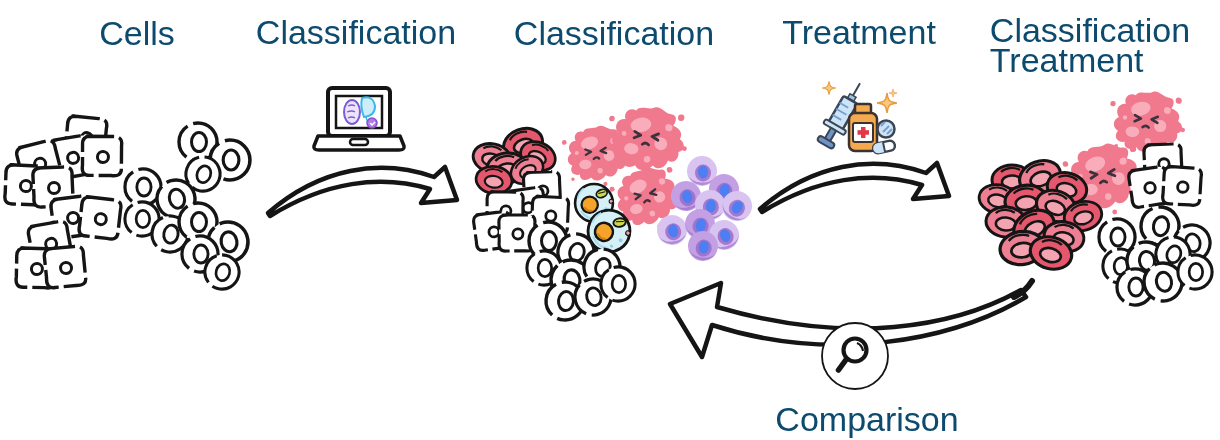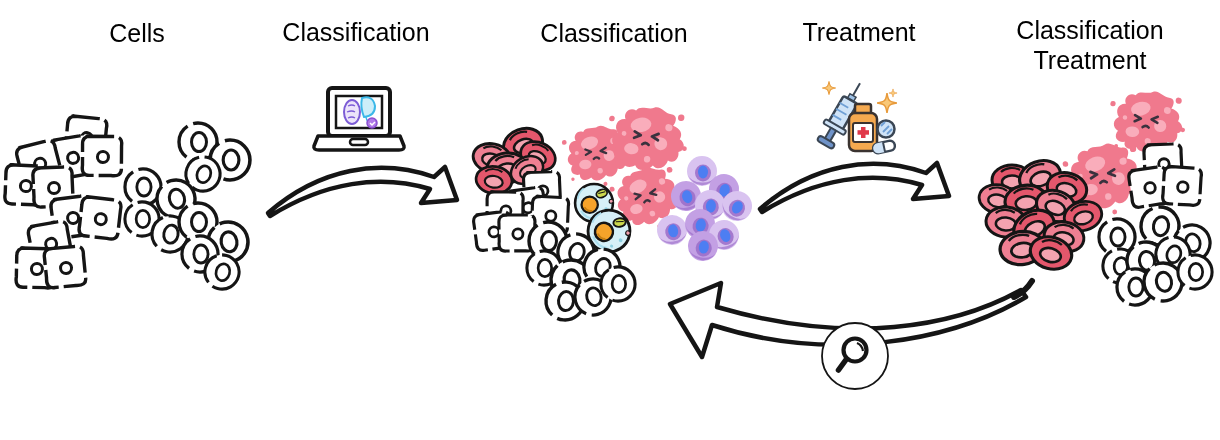--- a/index.html
+++ b/index.html
@@ -1,20 +1,20 @@
 <!DOCTYPE html>
 <html><head>
 <meta charset="utf-8">
 <style>
   html,body{margin:0;padding:0;background:#fff;}
   .canvas{position:relative;width:1220px;height:440px;background:#fff;overflow:hidden;
           font-family:"Liberation Sans",sans-serif;}
   .art{position:absolute;left:0;top:0;}
-  .label{position:absolute;transform:translateX(-50%);text-align:center;
-         font-size:25px;line-height:30px;color:#000000;white-space:nowrap;}
+  .label{position:absolute;transform:translateX(-50%);
+         font-size:34px;line-height:30px;color:#0c4a6e;white-space:nowrap;}
   .label span{display:block;}
 </style>
 </head>
 <body>
 
 <div class="canvas">
 
 <svg class="art" width="1220" height="440" viewBox="0 0 1220 440">
   <defs>
 
@@ -274,14 +274,17 @@
 <div class="label" style="left:614px;top:18px;">
   <span>Classification</span>
 </div>
 <div class="label" style="left:859px;top:17px;">
   <span>Treatment</span>
 </div>
 <div class="label" style="left:1090px;top:15px;">
   <span>Classification</span>
   <span>Treatment</span>
 </div>
+<div class="label" style="left:867px;top:404px;">
+  <span>Comparison</span>
+</div>
 
 </div>
 
 </body></html>

